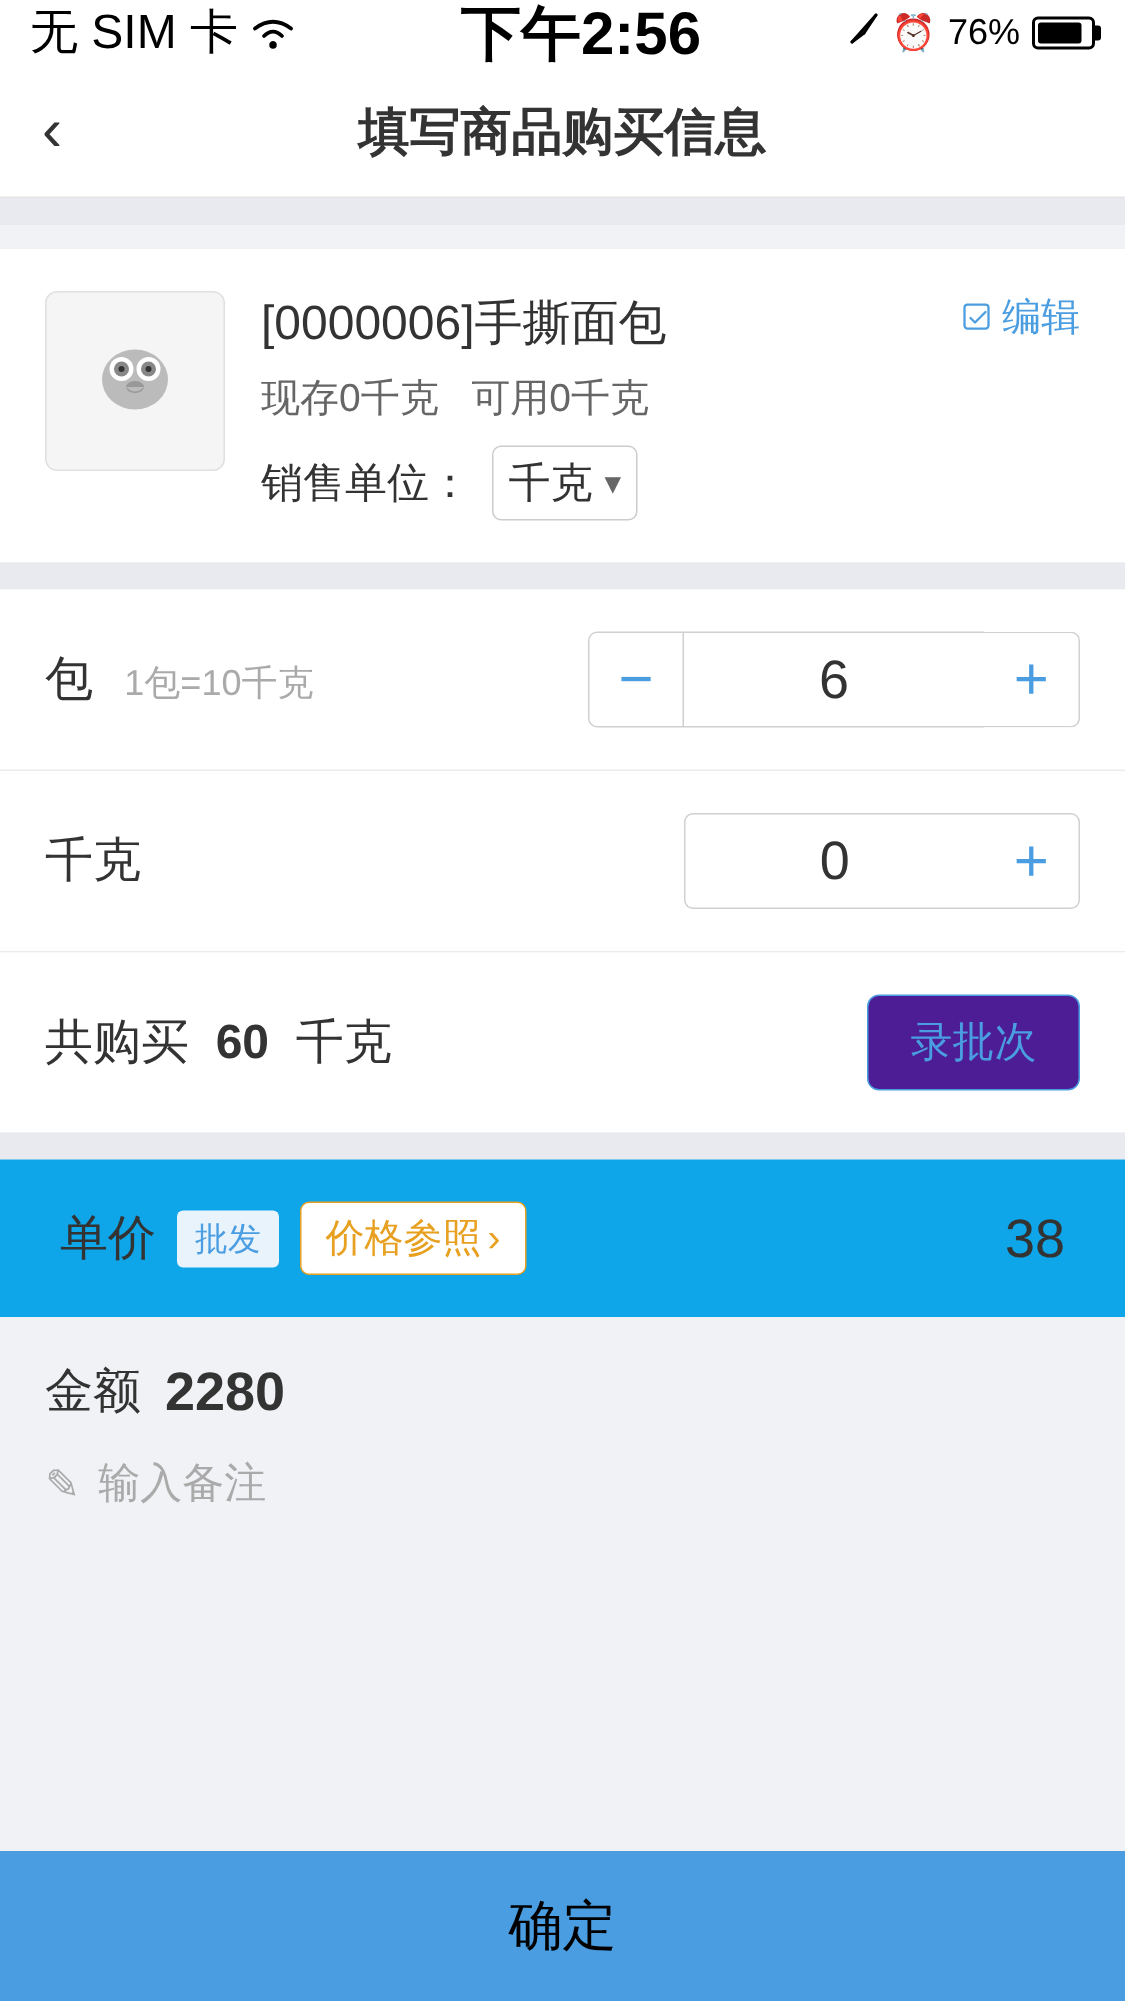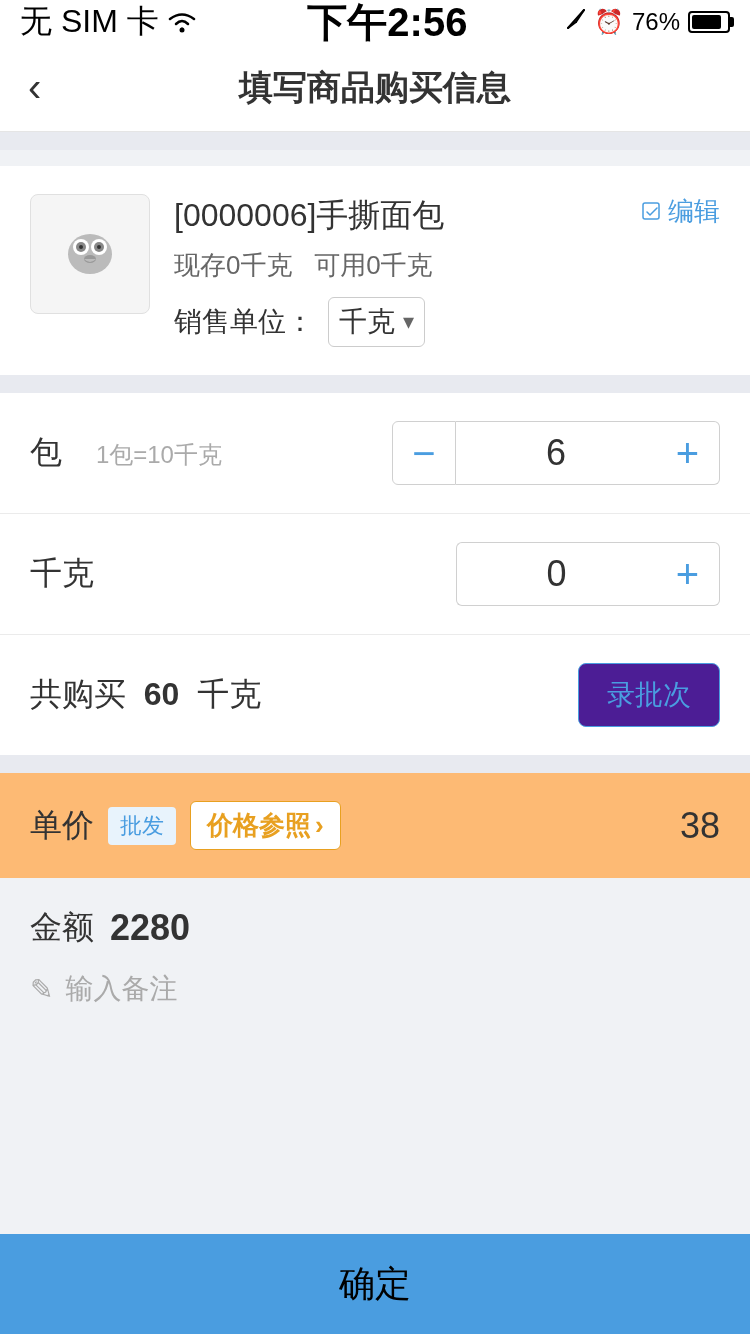--- a/index.html
+++ b/index.html
@@ -188,21 +188,21 @@
       border-bottom: 1px solid #ebebeb;
     }
     .input-label {
       flex: 1;
       font-size: 32px;
       color: #333;
     }
     .input-hint {
       font-size: 24px;
       color: #aaa;
-      margin-left: 25px;
+      margin-left: 12px;
     }
     .quantity-control {
       display: flex;
       align-items: center;
       gap: 0;
     }
     .qty-btn {
       width: 64px;
       height: 64px;
       display: flex;
@@ -259,22 +259,22 @@
       color: #4a9de0;
       background: #4c1d95;
       border-radius: 8px;
       padding: 12px 28px;
       font-size: 28px;
       cursor: pointer;
     }
 
     
     .price-section {
-      background: #fdba74;
-      padding: 28px 30px;
+      background: #0ea5e9;
+      padding: 28px 40px;
     }
     .price-row {
       display: flex;
       align-items: center;
       justify-content: space-between;
       margin-bottom: 0;
     }
     .price-left {
       display: flex;
       align-items: center;
@@ -295,21 +295,20 @@
       border: 1.5px solid #e8a020;
       color: #e8a020;
       background: #fff;
       border-radius: 6px;
       padding: 6px 16px;
       font-size: 26px;
       cursor: pointer;
       display: flex;
       align-items: center;
       gap: 4px;
-      font-weight: bold;
     }
     .price-value {
       font-size: 36px;
       color: #333;
     }
 
     
     .amount-section {
       background: #f0f2f5;
       padding: 28px 30px 16px;

